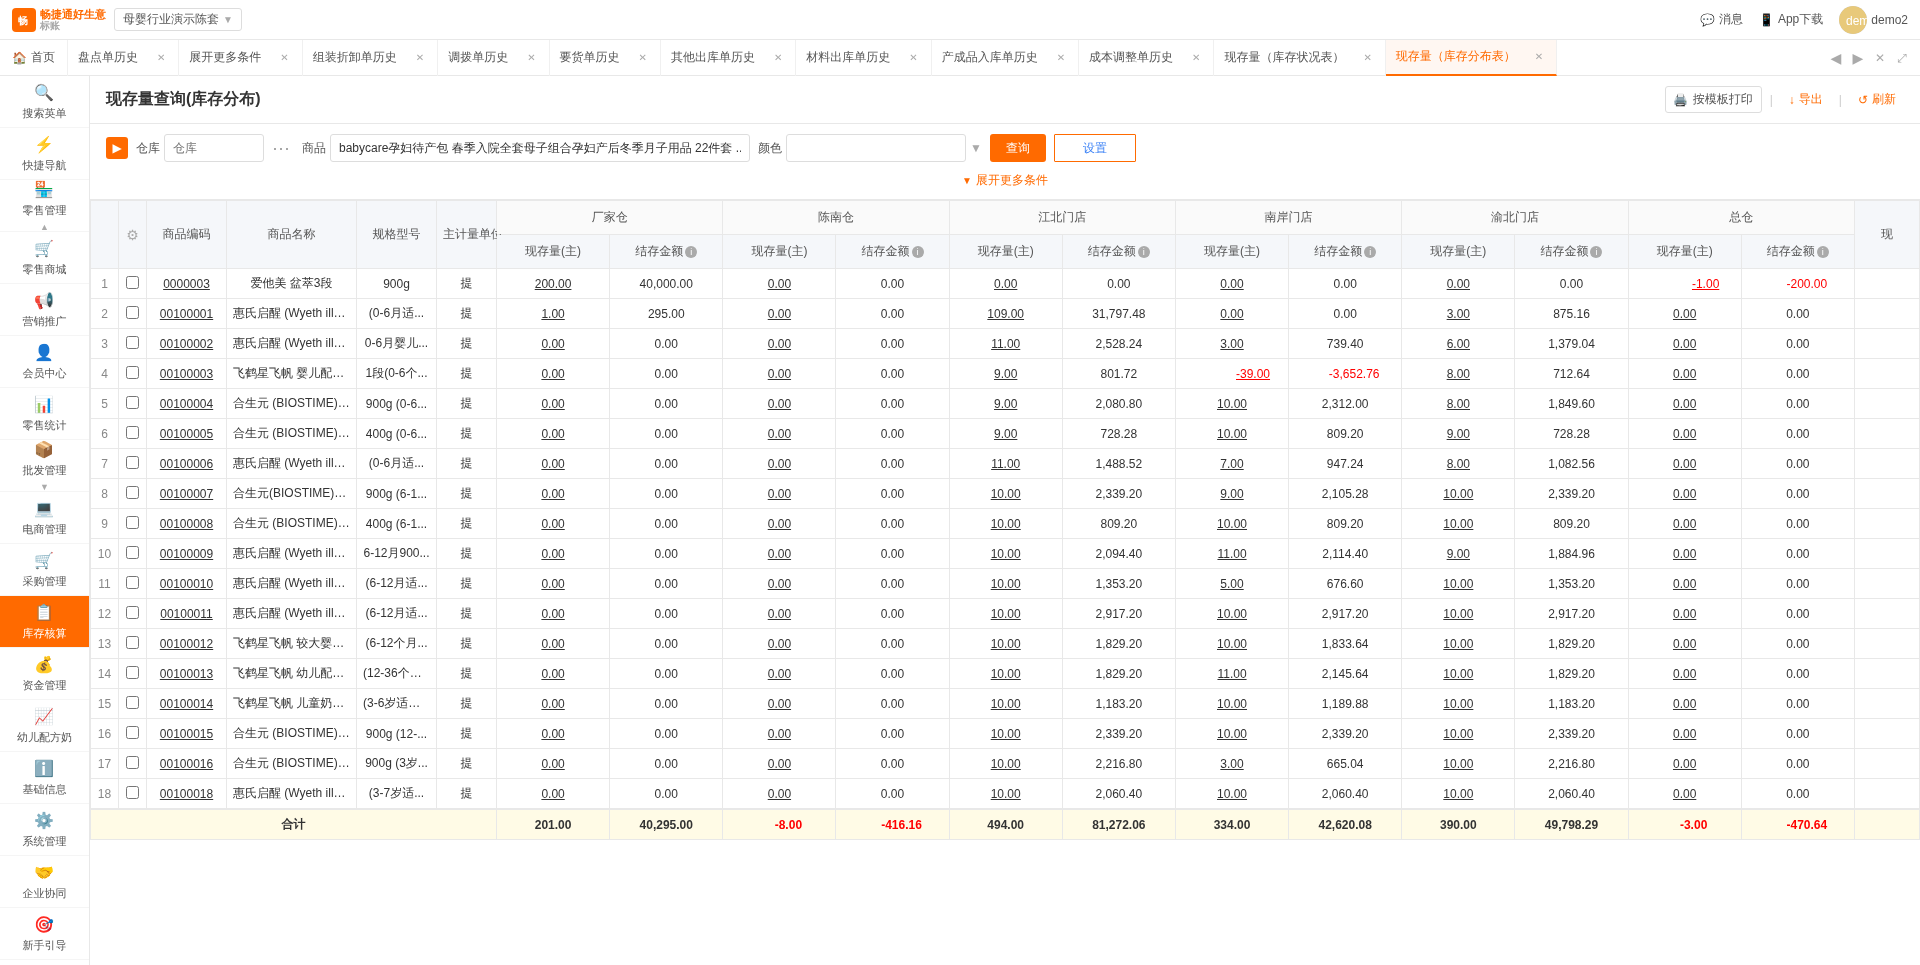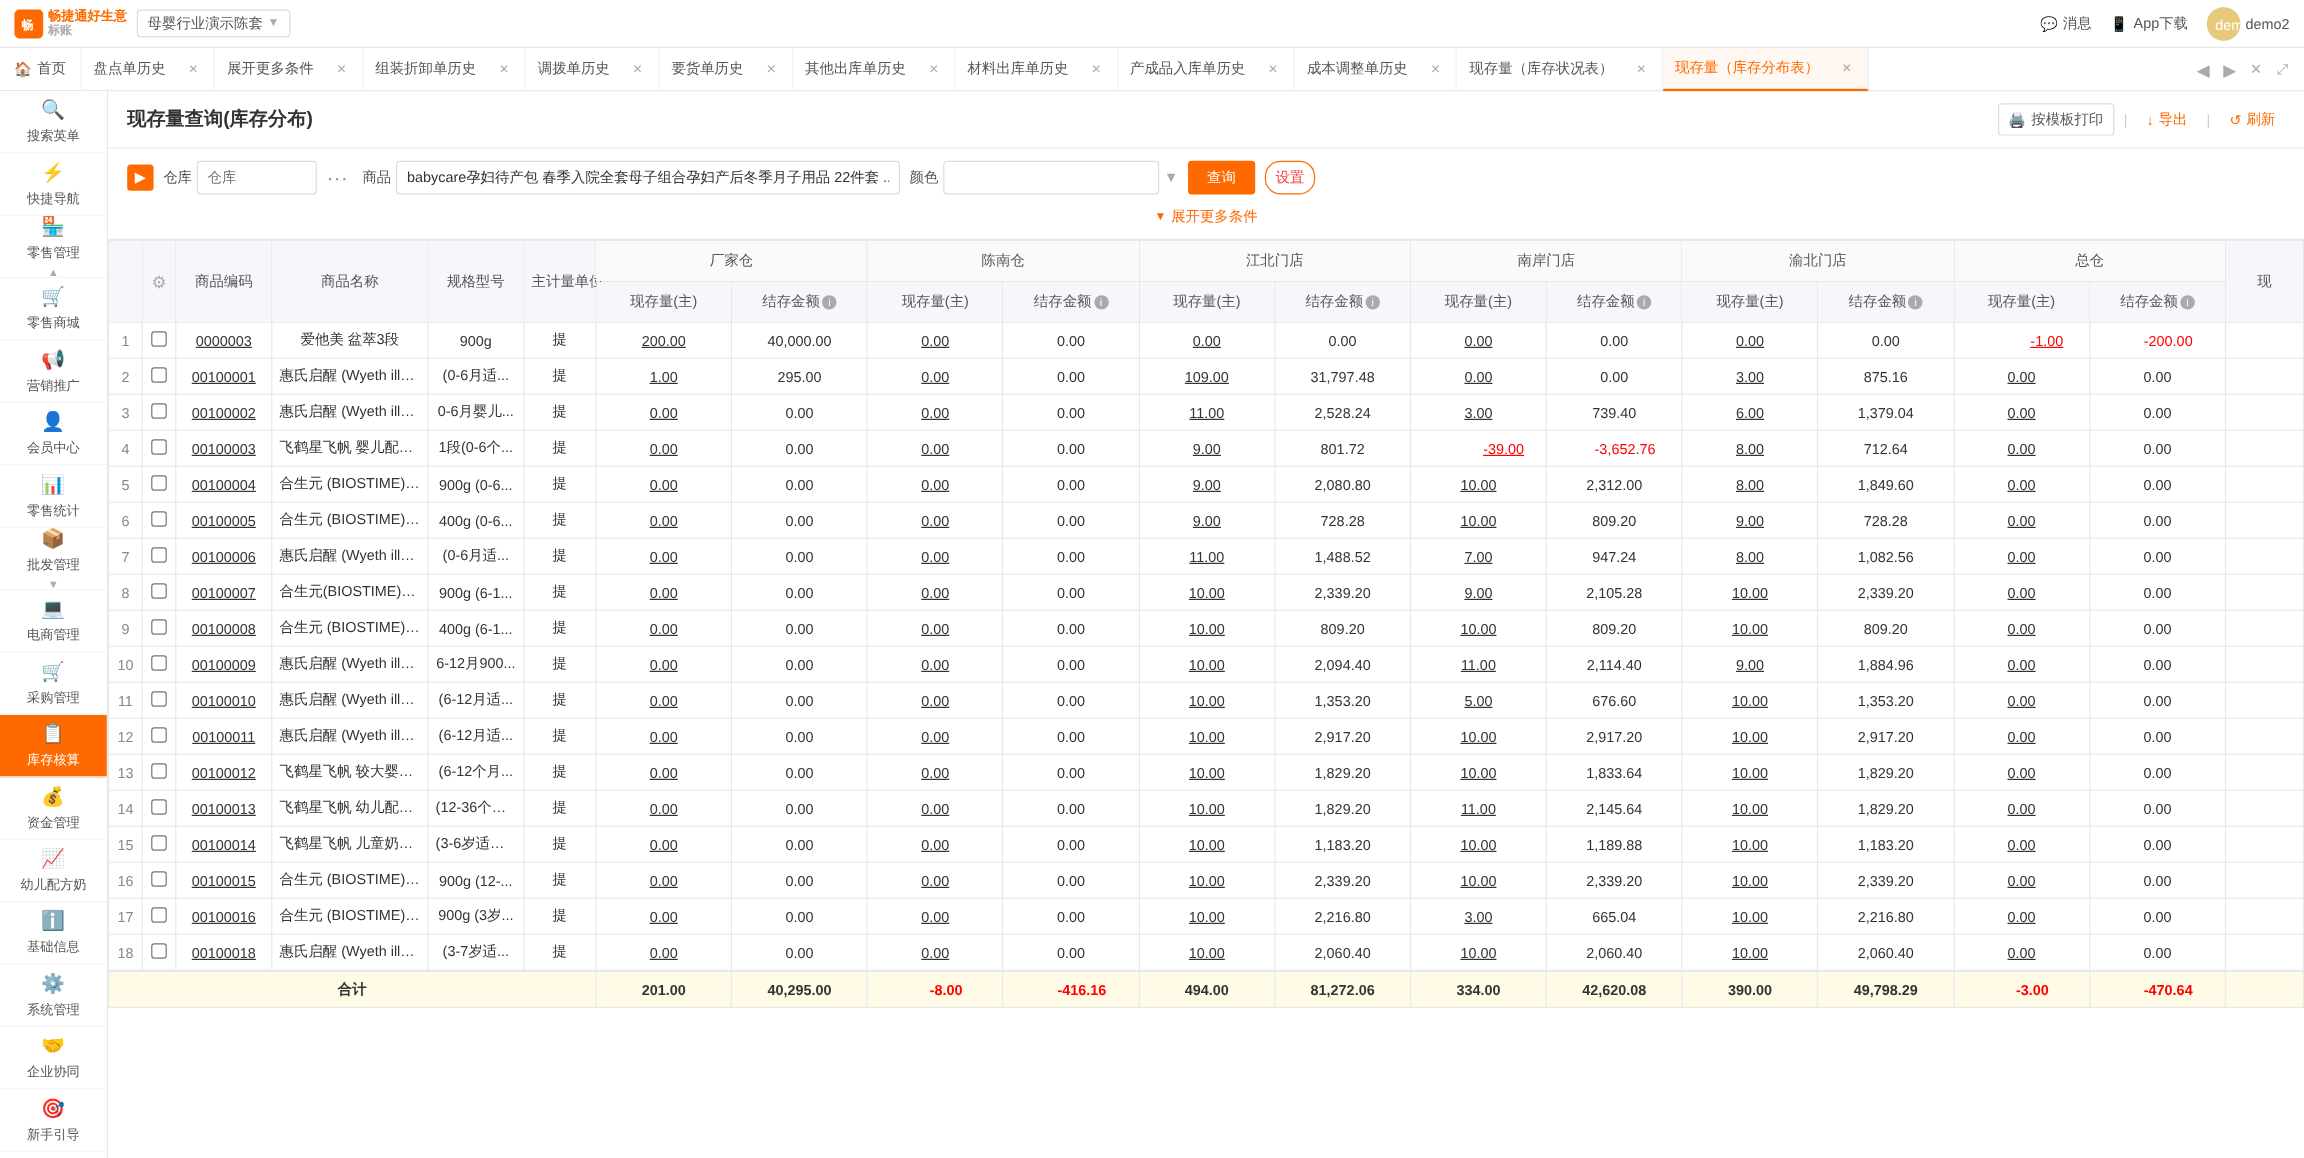--- a/index.html
+++ b/index.html
@@ -45,21 +45,21 @@
 
     
     .filter-bar { background: #fff; padding: 10px 16px; border-bottom: 1px solid #e8e8e8; }
     .filter-row { display: flex; align-items: center; gap: 8px; flex-wrap: wrap; }
     .filter-item { display: flex; align-items: center; gap: 4px; }
     .filter-label { font-size: 12px; color: #555; white-space: nowrap; }
     .filter-input { border: 1px solid #ddd; border-radius: 3px; padding: 4px 8px; font-size: 12px; color: #333; min-width: 80px; height: 28px; }
     .filter-input-wide { min-width: 320px; border: 1px solid #ddd; border-radius: 3px; padding: 4px 8px; font-size: 12px; color: #333; height: 28px; background: #fff; }
     .filter-dots { color: #999; font-size: 18px; cursor: pointer; padding: 0 4px; }
     .btn-query { background: #ff6a00; color: #fff; border: none; border-radius: 3px; padding: 5px 16px; font-size: 12px; cursor: pointer; height: 28px; }
-    .btn-settings { background: #fff; color: #ef4444; border: 1px solid #ff6a00; border-radius: 13px; padding: 5px 8px; font-size: 12px; cursor: pointer; height: 28px; }
+    .btn-settings { background: #fff; color: #3b82f6; border: 1px solid #ff6a00; border-radius: 1px; padding: 5px 28px; font-size: 12px; cursor: pointer; height: 28px; }
     .expand-more { display: flex; align-items: center; gap: 4px; color: #ff6a00; font-size: 12px; cursor: pointer; margin-top: 6px; justify-content: center; }
     .expand-arrow { font-size: 10px; }
     .filter-expand-row { display: flex; justify-content: center; margin-top: 4px; }
     .filter-orange-btn { background: #ff6a00; width: 22px; height: 22px; border-radius: 3px; display: flex; align-items: center; justify-content: center; color: #fff; cursor: pointer; font-size: 12px; }
 
     
     .table-container { flex: 1; overflow: auto; background: #fff; margin: 0; }
     .data-table { width: 100%; border-collapse: collapse; font-size: 12px; table-layout: fixed; }
     .data-table th { background: #f5f7fa; color: #555; font-weight: normal; padding: 8px 6px; border: 1px solid #e8e8e8; text-align: center; white-space: nowrap; position: sticky; top: 0; z-index: 2; margin-top: 28px; }
     .data-table td { padding: 6px 6px; border: 1px solid #e8e8e8; text-align: center; color: #333; white-space: nowrap; overflow: hidden; text-overflow: ellipsis; }

